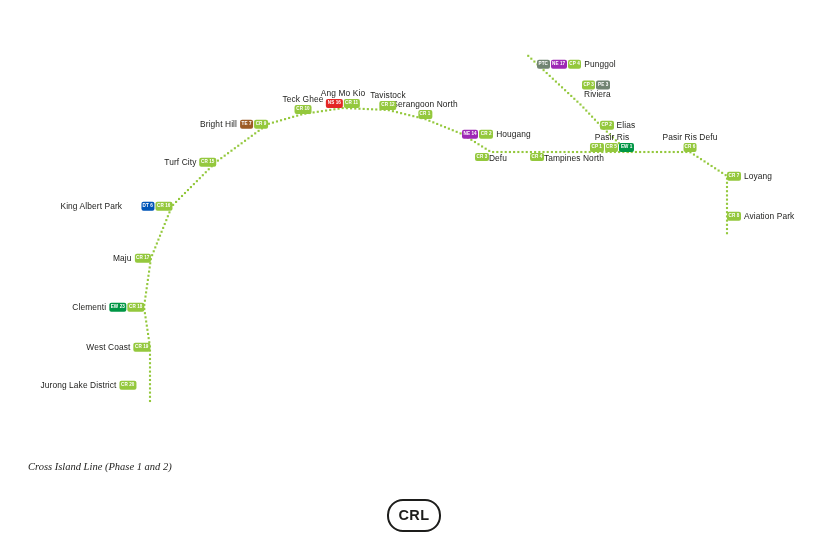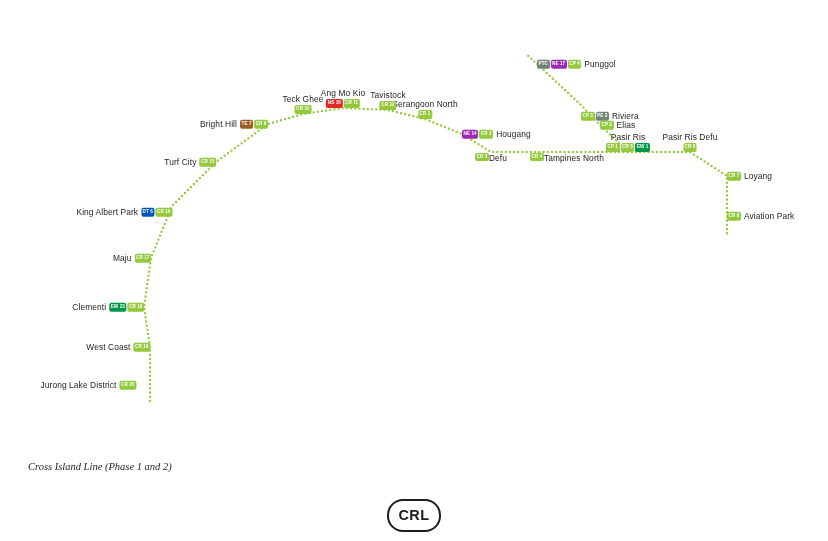--- a/index.html
+++ b/index.html
@@ -330,34 +330,34 @@
   </svg>
   <div id="stations">
       <div class="stn lbl-right" style="left: 537px; top: 64px;">
         <span class="codes">
           <span class="code" style="background: rgb(113, 132, 114);">PTC</span>
           <span class="code" style="background: rgb(158, 40, 181);">NE 17</span>
           <span class="code" style="background: rgb(148, 200, 61);">CP 4</span>
         </span>
         <span class="name pad-l">Punggol</span>
       </div>
-      <div class="stn lbl-right" style="left: 581px; top: 116px;">
+      <div class="stn lbl-right" style="left: 581px; top: 89px; flex-direction: column;">
         <span class="codes">
           <span class="code" style="background: rgb(148, 200, 61);">CP 3</span>
           <span class="code" style="background: rgb(113, 132, 114);">PE 3</span>
         </span>
         <span class="name pad-l">Riviera</span>
       </div>
       <div class="stn lbl-right" style="left: 600px; top: 125px;">
         <span class="codes">
           <span class="code" style="background: rgb(148, 200, 61);">CP 2</span>
         </span>
         <span class="name pad-l">Elias</span>
       </div>
-      <div class="stn lbl-above" style="left: 628px; top: 152px;">
+      <div class="stn lbl-above" style="left: 612px; top: 152px;">
         <span class="name pad-b">Pasir Ris</span>
         <span class="codes">
           <span class="code" style="background: rgb(148, 200, 61);">CP 1</span>
           <span class="code" style="background: rgb(148, 200, 61);">CR 5</span>
           <span class="code" style="background: rgb(0, 150, 69);">EW 1</span>
         </span>
       </div>
       <div class="stn lbl-above" style="left: 690px; top: 152px;">
         <span class="name pad-b">Pasir Ris Defu</span>
         <span class="codes">
@@ -426,21 +426,21 @@
           <span class="code" style="background: rgb(157, 91, 37);">TE 7</span>
           <span class="code" style="background: rgb(148, 200, 61);">CR 9</span>
         </span>
       </div>
       <div class="stn lbl-left" style="left: 216px; top: 162px;">
         <span class="name pad-r">Turf City</span>
         <span class="codes">
           <span class="code" style="background: rgb(148, 200, 61);">CR 15</span>
         </span>
       </div>
-      <div class="stn lbl-left" style="left: 172px; top: 212px;">
+      <div class="stn lbl-left" style="left: 172px; top: 206px; gap: 16px;">
         <span class="name pad-r">King Albert Park</span>
         <span class="codes">
           <span class="code" style="background: rgb(0, 85, 184);">DT 6</span>
           <span class="code" style="background: rgb(148, 200, 61);">CR 16</span>
         </span>
       </div>
       <div class="stn lbl-left" style="left: 151px; top: 258px;">
         <span class="name pad-r">Maju</span>
         <span class="codes">
           <span class="code" style="background: rgb(148, 200, 61);">CR 17</span>

